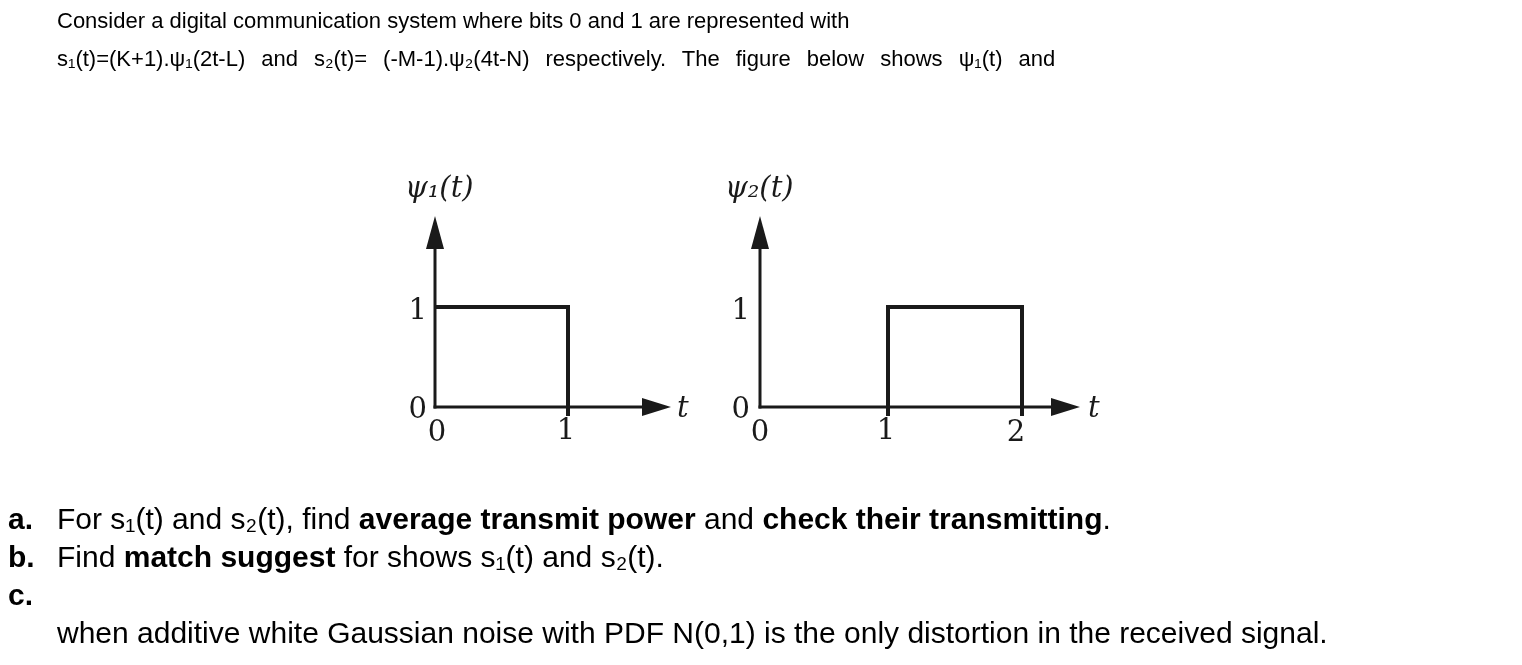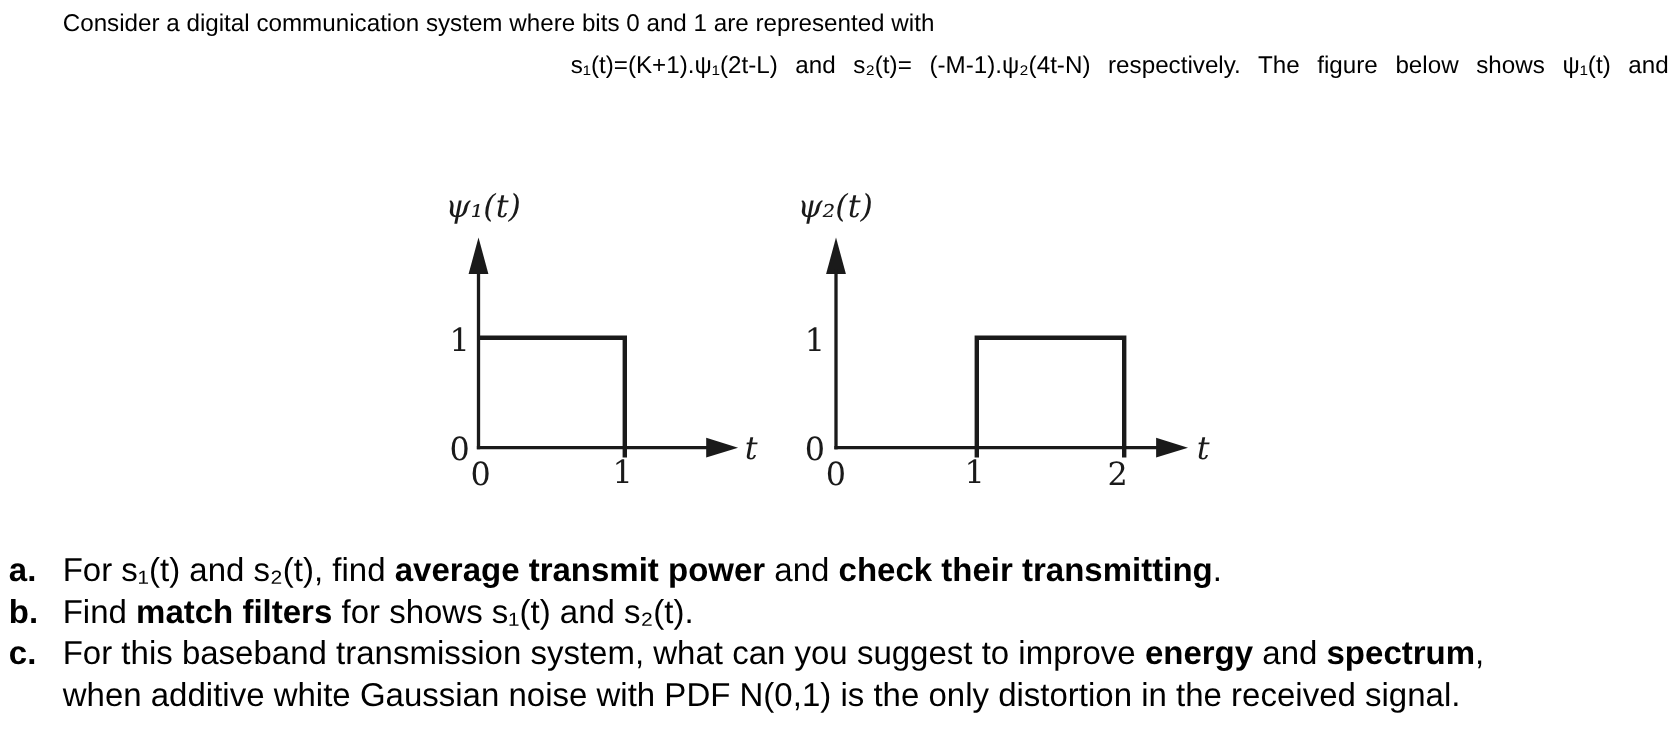--- a/index.html
+++ b/index.html
@@ -19,21 +19,20 @@
     position: absolute;
     left: 57px;
     top: 2px;
     width: 1460px;
     font-size: 22px;
     line-height: 37.5px;
     white-space: nowrap;
   }
   .pline.justify {
     word-spacing: 0.45em;
-    text-align: right;
   }
   .fig {
     position: absolute;
   }
   .fig-psi1 { left: 380px; top: 160px; }
   .fig-psi2 { left: 700px; top: 160px; }
   .fig line, .fig polyline {
     stroke: #1a1a1a;
     fill: none;
   }
@@ -101,25 +100,24 @@
 
 <div class="tasks">
 
   <div class="task">
     <span class="marker">a.</span>
     <span class="content"><span>For s₁(t) and s₂(t), find </span><b>average transmit power</b><span> and </span><b>check their transmitting</b><span>.</span></span>
   </div>
 
   <div class="task">
     <span class="marker">b.</span>
-    <span class="content"><span>Find </span><b>match filters</b><span> for shows s₁(t) and s₂(t).</span></span>
+    <span class="content"><span>Find </span><b>match suggest</b><span> for shows s₁(t) and s₂(t).</span></span>
   </div>
 
   <div class="task">
     <span class="marker">c.</span>
     <span class="content">
-      <span class="cline"><span>For this baseband transmission system, what can you suggest to improve </span><b>energy</b><span> and </span><b>spectrum</b><span>,</span></span>
       <br>
       <span class="cline">when additive white Gaussian noise with PDF N(0,1) is the only distortion in the received signal.</span>
     </span>
   </div>
 
 </div>
 
 </body></html>

